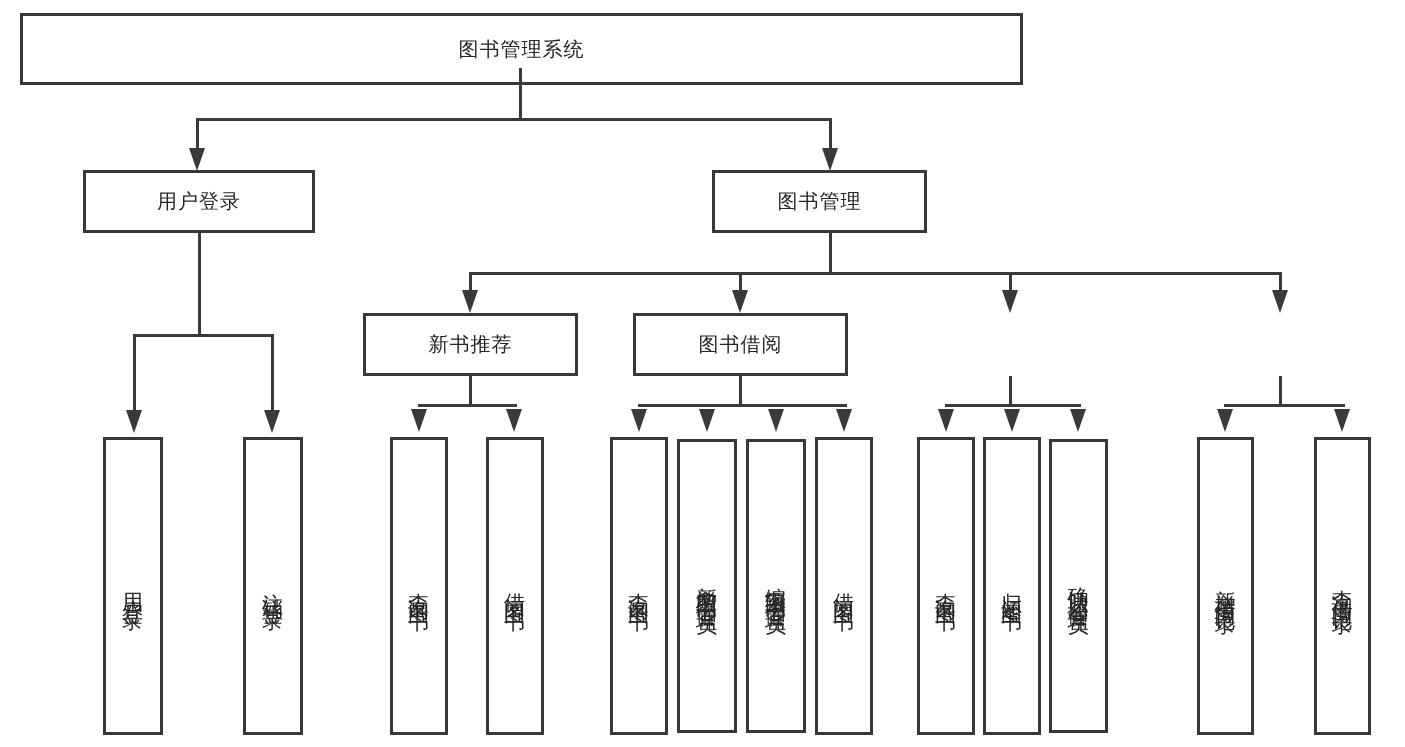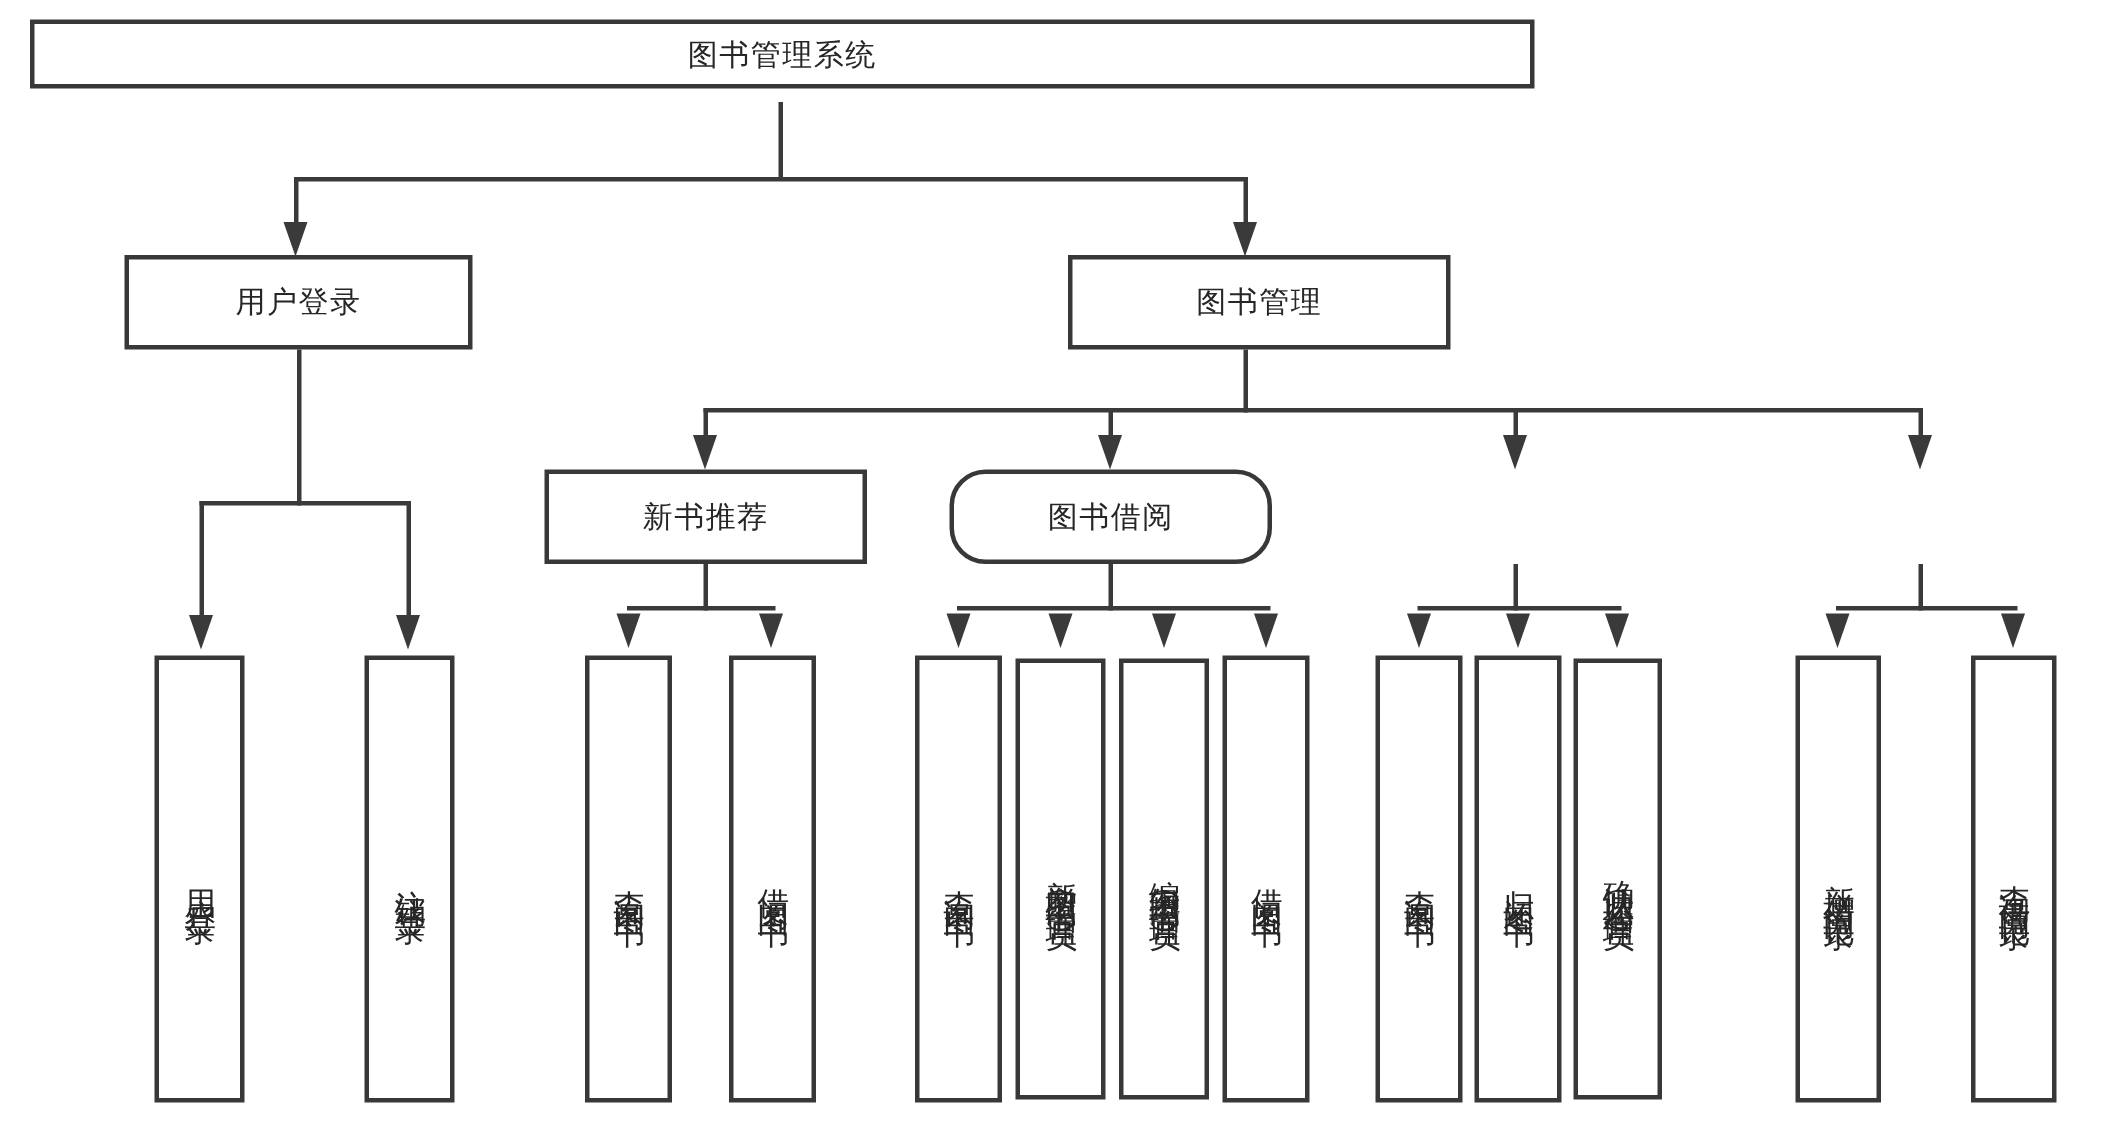--- a/index.html
+++ b/index.html
@@ -62,52 +62,52 @@
     color: rgba(148, 148, 148, 0.88);
     white-space: nowrap;
     z-index: 5;
   }
 </style>
 </head>
 <body>
 
 <div class="canvas">
 
-  <div class="node hnode" style="left:20px; top:13px; width:1003px; height:46px;text-align:right;">图书管理系统</div>
+  <div class="node hnode" style="left:20px; top:13px; width:1003px; height:72px;text-align:right;">图书管理系统</div>
 
   <div class="vl" style="left:519px; top:68px; width:3px; height:52px;"></div>
   <div class="hl" style="left:196px; top:118px; width:636px; height:3px;"></div>
   <div class="vl" style="left:196px; top:118px; width:3px; height:33px;"></div>
   <div class="arr" style="left:189px; top:148px;"></div>
   <div class="vl" style="left:829px; top:118px; width:3px; height:33px;"></div>
   <div class="arr" style="left:822px; top:148px;"></div>
 
   <div class="node hnode" style="left:83px; top:170px; width:232px; height:63px;">用户登录</div>
-  <div class="node hnode" style="left:712px; top:170px; width:255px; height:63px;">图书管理</div>
+  <div class="node hnode" style="left:712px; top:170px; width:215px; height:63px;">图书管理</div>
 
   <div class="vl" style="left:198px; top:233px; width:3px; height:104px;"></div>
   <div class="hl" style="left:133px; top:334px; width:141px; height:3px;"></div>
   <div class="vl" style="left:133px; top:334px; width:3px; height:78px;"></div>
   <div class="arr" style="left:126px; top:410px;"></div>
   <div class="vl" style="left:271px; top:334px; width:3px; height:78px;"></div>
   <div class="arr" style="left:264px; top:410px;"></div>
 
   <div class="vl" style="left:829px; top:233px; width:3px; height:42px;"></div>
   <div class="hl" style="left:469px; top:272px; width:813px; height:3px;"></div>
   <div class="vl" style="left:469px; top:272px; width:3px; height:20px;"></div>
   <div class="arr" style="left:462px; top:290px;"></div>
   <div class="vl" style="left:739px; top:272px; width:3px; height:20px;"></div>
   <div class="arr" style="left:732px; top:290px;"></div>
   <div class="vl" style="left:1009px; top:272px; width:3px; height:20px;"></div>
   <div class="arr" style="left:1002px; top:290px;"></div>
   <div class="vl" style="left:1279px; top:272px; width:3px; height:20px;"></div>
   <div class="arr" style="left:1272px; top:290px;"></div>
 
   <div class="node hnode" style="left:363px; top:313px; width:215px; height:63px;text-align:right;">新书推荐</div>
-  <div class="node hnode" style="left:633px; top:313px; width:215px; height:63px;border-radius:24px;">图书借阅</div>
+  <div class="node hnode" style="left:633px; top:313px; width:215px; height:63px;">图书借阅</div>
 
   <div class="vl" style="left:469px; top:376px; width:3px; height:31px;"></div>
   <div class="hl" style="left:418px; top:404px; width:99px; height:3px;"></div>
   <div class="arr" style="left:411px; top:409px;"></div>
   <div class="arr" style="left:506px; top:409px;"></div>
 
   <div class="vl" style="left:739px; top:376px; width:3px; height:31px;"></div>
   <div class="hl" style="left:638px; top:404px; width:209px; height:3px;"></div>
   <div class="arr" style="left:631px; top:409px;"></div>
   <div class="arr" style="left:699px; top:409px;"></div>

